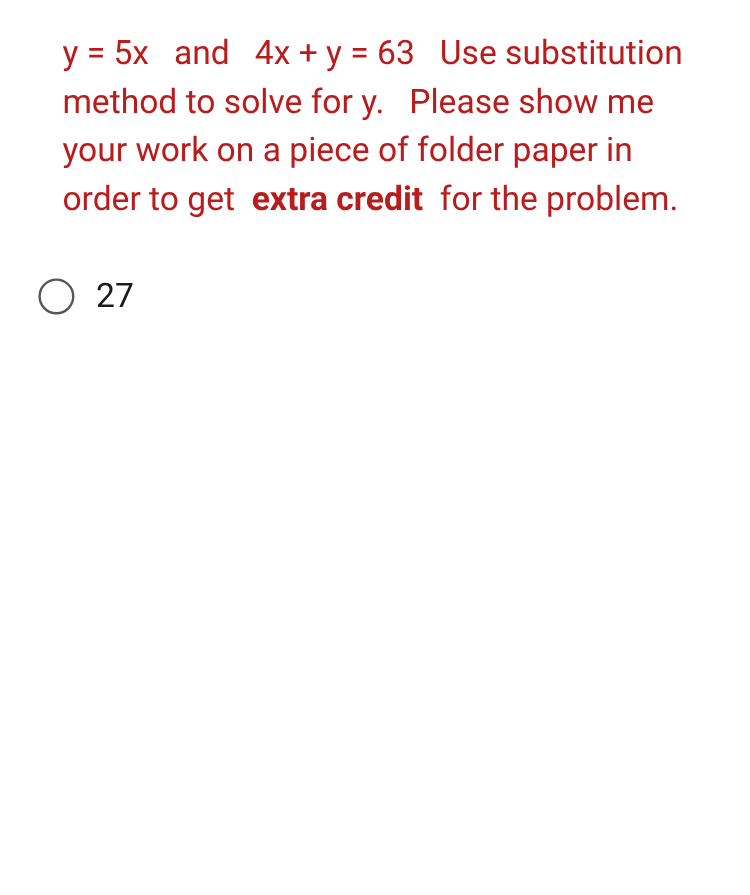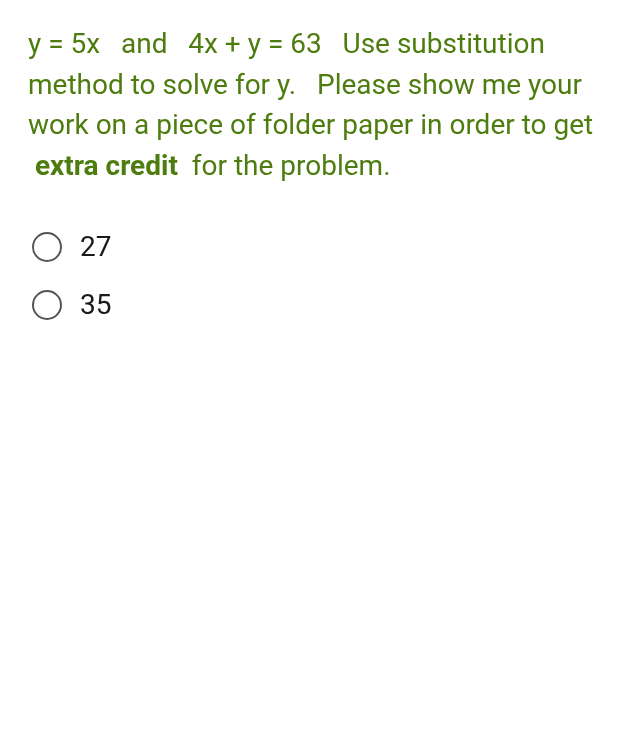--- a/index.html
+++ b/index.html
@@ -12,33 +12,34 @@
       width: 625px;
       min-height: 746px;
       background-color: #ffffff;
       font-family: -apple-system, BlinkMacSystemFont, 'Segoe UI', Roboto, sans-serif;
       padding: 24px 28px;
     }
 
     .question-text {
       font-size: 28px;
       line-height: 1.45;
-      color: #4d7c0f;
+      color: #b91c1c;
       margin-bottom: 36px;
+      margin-left: 24px;
     }
 
     .question-text .bold {
       font-weight: 700;
     }
 
     .options-list {
       list-style: none;
       display: flex;
       flex-direction: column;
-      gap: 8px;
+      gap: 20px;
     }
 
     .option-item {
       display: flex;
       align-items: center;
       gap: 18px;
       padding: 10px 4px;
       cursor: pointer;
     }
 
@@ -67,18 +68,14 @@
 <div>
   <p class="question-text">
     y = 5x &nbsp; and &nbsp; 4x + y = 63 &nbsp; Use substitution method to solve for y. &nbsp; Please show me your work on a piece of folder paper in order to get &nbsp;<span class="bold">extra credit</span>&nbsp; for the problem.
   </p>
 
   <ul class="options-list">
     <li class="option-item">
       <div class="radio-circle"></div>
       <span class="option-label">27</span>
     </li>
-    <li class="option-item">
-      <div class="radio-circle"></div>
-      <span class="option-label">35</span>
-    </li>
   </ul>
 </div>
 
 </body></html>

